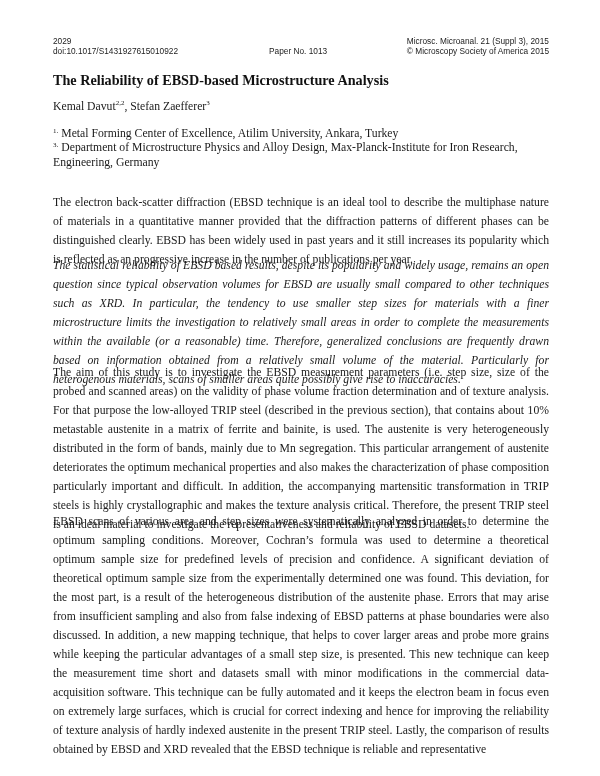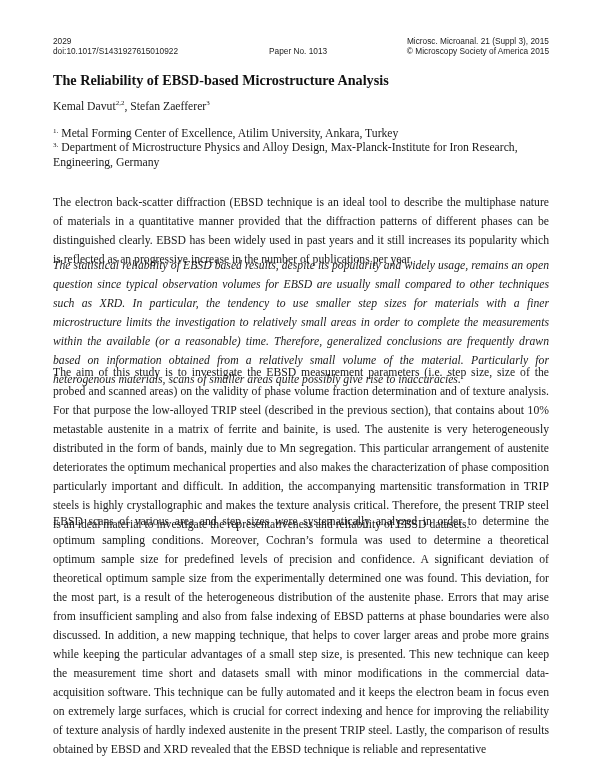--- a/index.html
+++ b/index.html
@@ -1,21 +1,21 @@
 <!DOCTYPE html>
 <html><head>
 <meta charset="utf-8">
 <style>
   html, body { margin: 0; padding: 0; background: #ffffff; }
   body { width: 600px; height: 776px; position: relative; overflow: hidden; color: #1a1a1a; }
   .page { position: absolute; left: 53px; top: 0; width: 496px; }
   .hdr { position: absolute; top: 36px; left: 0; width: 496px; font-family: "Liberation Sans", sans-serif; font-size: 8.3px; line-height: 10.3px; color: #222; }
   .hdr .l { position: absolute; left: 0; top: 0; }
   .hdr .c { position: absolute; left: 216px; top: 10.3px; }
-  .hdr .r { position: absolute; right: 0; top: 0; text-align: center; margin-left: 16px; }
+  .hdr .r { position: absolute; right: 0; top: 0; text-align: left; margin-left: 16px; }
   .title { position: absolute; top: 72px; left: 0; font-family: "Liberation Serif", serif; font-weight: bold; font-size: 14.2px; color: #111; white-space: nowrap; }
   .authors { position: absolute; top: 100px; left: 0; font-family: "Liberation Serif", serif; font-size: 11.7px; white-space: nowrap; }
   .authors sup { font-size: 7px; vertical-align: 5px; line-height: 0; }
   .affils { position: absolute; top: 127px; left: 0; width: 496px; font-family: "Liberation Serif", serif; font-size: 11.7px; line-height: 14.3px; }
   .affils sup { font-size: 7px; vertical-align: 4px; line-height: 0; margin-right: 3px; }
   .para { position: absolute; left: 0; width: 496px; font-family: "Liberation Serif", serif; font-size: 11.7px; line-height: 19px; text-align: justify; margin: 0; }
   .p1 { top: 193px; }
   .p2 { top: 256px; font-style: italic; }
   .p3 { top: 363px; }
   .p4 { top: 512px; }

